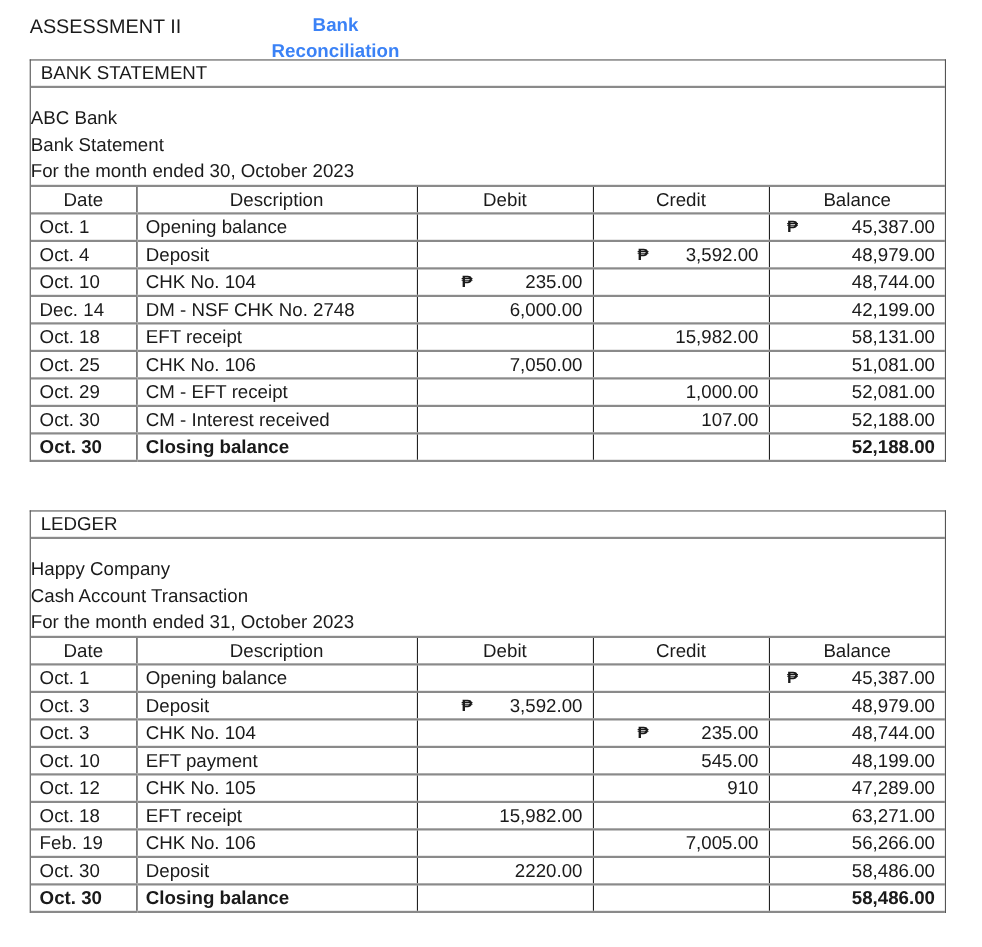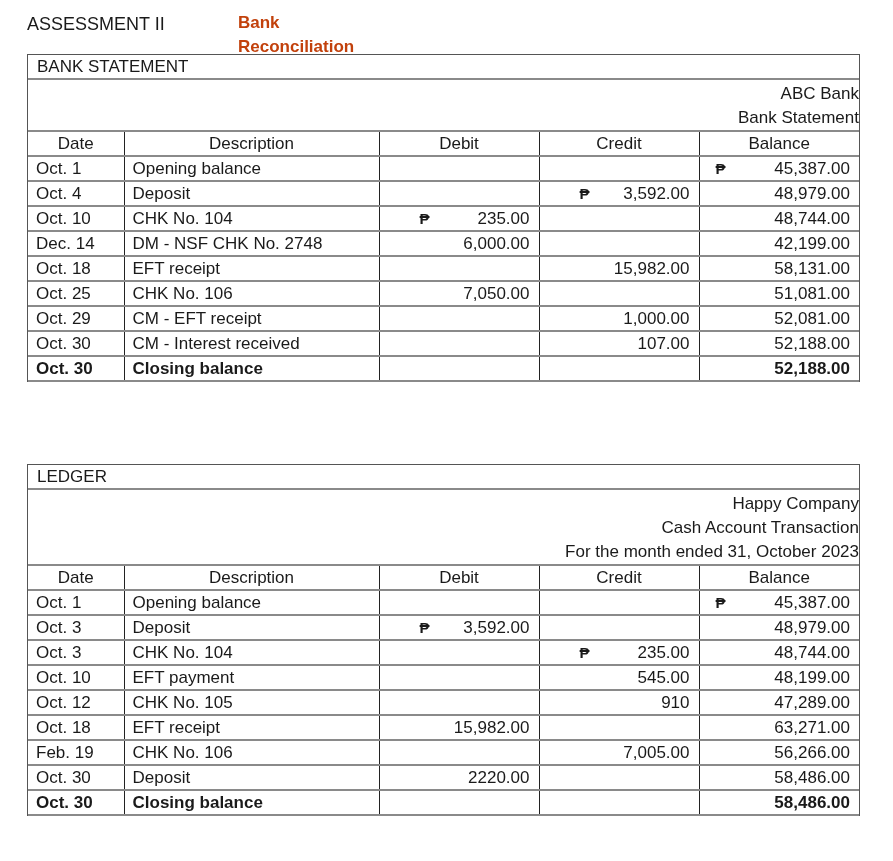--- a/index.html
+++ b/index.html
@@ -1,24 +1,24 @@
 <!DOCTYPE html>
 <html><head>
 <meta charset="utf-8">
 <style>
   html, body { margin: 0; padding: 0; background: #ffffff; }
   body { width: 893px; height: 861px; position: relative; overflow: hidden;
          font-family: "Liberation Sans", "DejaVu Sans", sans-serif; color: #1a1a1a; }
   .title-left { position: absolute; left: 27px; top: 14px; font-size: 18px; }
-  .title-mid { position: absolute; left: 238px; top: 11px; width: 134px; text-align: left;
-               font-size: 17px; font-weight: bold; line-height: 24px; color: #c2410c; }
+  .title-mid { position: absolute; left: 238px; top: 11px; width: 134px; text-align: center;
+               font-size: 17px; font-weight: bold; line-height: 24px; color: #3b82f6; }
   .section { position: absolute; left: 27px; width: 831px; border: 1px solid #555; border-bottom: none; }
   .sec-label { height: 23px; line-height: 23px; font-size: 17px; padding-left: 9px;
                border-bottom: 2px solid #8a8a8a; }
-  .sec-title { text-align: right; font-size: 17px; line-height: 24px; padding-top: 2px;
+  .sec-title { text-align: left; font-size: 17px; line-height: 24px; padding-top: 16px;
                border-bottom: 2px solid #8a8a8a; }
   table { border-collapse: collapse; width: 831px; table-layout: fixed; font-size: 17px; }
   td, th { border-right: 1px solid #222; border-bottom: 2px solid #8a8a8a; height: 23px;
            padding: 0 8px; line-height: 23px; white-space: nowrap; font-weight: normal; }
   td:last-child, th:last-child { border-right: none; }
   th { text-align: center; }
   td.num { text-align: right; padding-right: 9px; position: relative; }
   .peso { position: absolute; left: 40px; top: 0; font-weight: bold; font-size: 15px; }
   .peso.bal { left: 16px; }
   tr.bold td { font-weight: bold; }
@@ -29,20 +29,21 @@
 <body>
 
 <div class="title-left">ASSESSMENT II</div>
 <div class="title-mid">Bank Reconciliation</div>
 
 <div class="section" style="top:54px;">
   <div class="sec-label">BANK STATEMENT</div>
   <div class="sec-title">
     <div>ABC Bank</div>
     <div>Bank Statement</div>
+    <div>For the month ended 30, October 2023</div>
   </div>
   <table>
     <colgroup>
         <col class="c-date">
         <col class="c-desc">
         <col class="c-debit">
         <col class="c-credit">
         <col class="c-bal">
       </colgroup>
     <thead>

